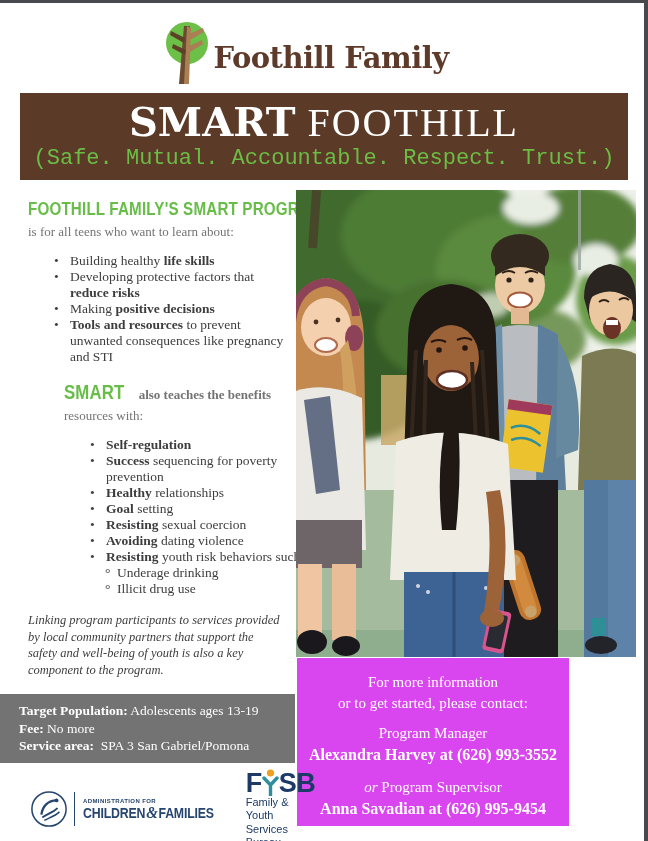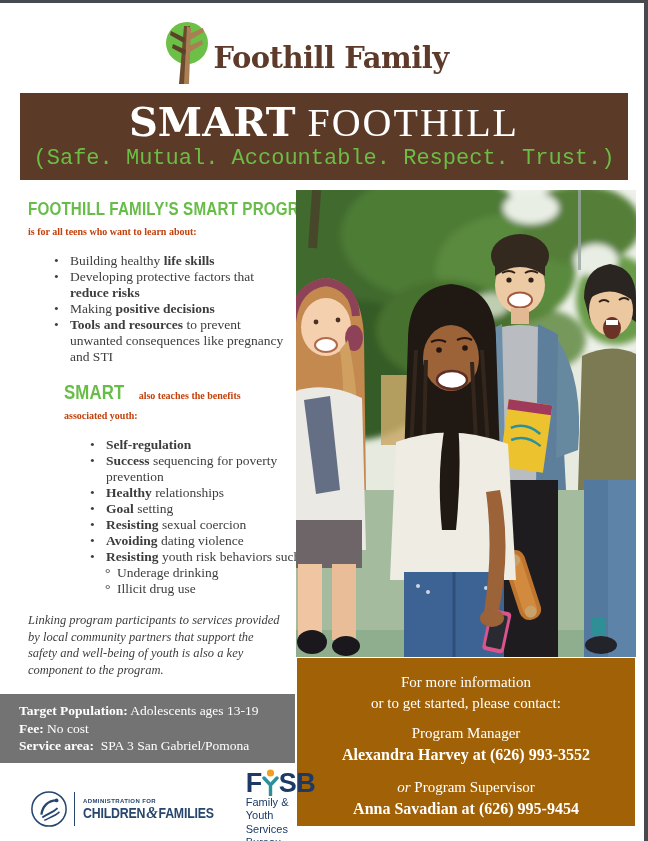--- a/index.html
+++ b/index.html
@@ -26,42 +26,42 @@
   
   .intro{position:absolute;left:28px;top:198px;width:268px;}
   .benefits{position:absolute;left:28px;top:379px;width:268px;margin-left:36px;}
   .caps-heading{font-family:"Liberation Sans",sans-serif;font-weight:700;font-size:19px;
                 color:#67bd48;margin:0;white-space:nowrap;transform:scaleX(0.8);
                 transform-origin:0 50%;letter-spacing:0.2px;}
   .caps-inline{display:inline-block;font-family:"Liberation Sans",sans-serif;font-weight:700;
                font-size:21px;color:#67bd48;transform:scaleX(0.8);transform-origin:0 65%;
                margin-right:-7px;letter-spacing:0.2px;}
   .benefits h2{margin:0;line-height:24px;}
-  .green-sub,.green-sub-inline{font-family:"Liberation Serif",serif;font-size:10px;
-               color:#c2410c;margin:3px 0 0;line-height:17px;font-weight:bold;}
+  .green-sub,.green-sub-inline{font-family:"Liberation Serif",serif;font-size:13px;
+               color:#737373;margin:3px 0 0;line-height:17px;}
   .green-sub-inline{display:inline;}
   .bullets{list-style:none;margin:13px 0 0;padding:0 0 0 26px;}
   .bullets li{position:relative;padding-left:16px;font-family:"Liberation Serif",serif;
               font-size:13.5px;line-height:16px;color:#3d3d3f;}
   .bullets li .marker{position:absolute;left:0;top:0;}
   .bullets li.sub{margin-left:15px;padding-left:12px;}
   .bullets li b{font-weight:700;text-align:right;}
   .note{position:absolute;left:28px;top:612px;width:272px;font-family:"Liberation Serif",serif;
         font-style:italic;font-size:12.5px;line-height:16.5px;color:#3d3d3f;margin:0;}
 
   
   .photo{position:absolute;left:296px;top:190px;width:340px;height:467px;margin:0;overflow:hidden;}
 
   
   .info-box{position:absolute;left:0;top:694px;width:295px;height:69px;background:#737373;
             box-sizing:border-box;padding:8px 0 0 19px;}
   .info-row{font-family:"Liberation Serif",serif;font-size:13.5px;line-height:17.5px;color:#ffffff;
             white-space:pre;}
   .info-row b{font-weight:700;}
-  .contact-box{position:absolute;left:297px;top:658px;width:338px;height:168px;background:#a16207;
+  .contact-box{position:absolute;left:297px;top:658px;width:272px;height:168px;background:#d946ef;
                box-sizing:border-box;padding-top:14px;}
   .c-line{font-family:"Liberation Serif",serif;font-size:15px;line-height:21px;color:#ffffff;
           text-align:center;}
   .c-bold{font-weight:700;font-size:16px;}
   .c-gap{height:9px;}
   .c-gap2{height:12px;}
 
   
   .logos{position:absolute;left:30px;top:780px;width:265px;height:58px;display:flex;
          align-items:center;}
@@ -110,21 +110,21 @@
     <ul class="bullets">
         <li><span class="marker">•</span><span>Building healthy </span><b>life skills</b></li>
         <li><span class="marker">•</span><span>Developing protective factors that </span><b>reduce risks</b></li>
         <li><span class="marker">•</span><span>Making </span><b>positive decisions</b></li>
         <li><span class="marker">•</span><b>Tools and resources</b><span> to prevent unwanted consequences like pregnancy and STI</span></li>
       </ul>
   </section>
 
   <section class="benefits">
     <h2><span class="caps-inline">SMART</span> <span class="green-sub-inline">also teaches the benefits</span></h2>
-    <p class="green-sub">associated youth:</p>
+    <p class="green-sub">resources with:</p>
     <ul class="bullets">
         <li><span class="marker">•</span><b>Self-regulation</b></li>
         <li><span class="marker">•</span><b>Success</b><span> sequencing for poverty prevention</span></li>
         <li><span class="marker">•</span><b>Healthy</b><span> relationships</span></li>
         <li><span class="marker">•</span><b>Goal</b><span> setting</span></li>
         <li><span class="marker">•</span><b>Resisting</b><span> sexual coercion</span></li>
         <li><span class="marker">•</span><b>Avoiding</b><span> dating violence</span></li>
         <li><span class="marker">•</span><b>Resisting</b><span> youth risk behaviors such as:</span></li>
         <li class="sub"><span class="marker">°</span>Underage drinking</li>
         <li class="sub"><span class="marker">°</span>Illicit drug use</li>
@@ -250,21 +250,21 @@
       <g transform="rotate(12 200 440)">
         <rect x="190" y="420" width="22" height="42" rx="4" fill="#d8548c"></rect>
         <rect x="193" y="424" width="16" height="34" rx="2" fill="#2a2a33"></rect>
       </g>
       <ellipse cx="196" cy="428" rx="12" ry="9" fill="#9c6238"></ellipse>
     </svg>
   </figure>
 
   <section class="info-box">
       <div class="info-row"><b>Target Population:</b><span> Adolescents ages 13-19</span></div>
-      <div class="info-row"><b>Fee:</b><span> No cost</span></div>
+      <div class="info-row"><b>Fee:</b><span> No more</span></div>
       <div class="info-row"><b>Service area:</b><span>  SPA 3 San Gabriel/Pomona</span></div>
     </section>
 
   <section class="contact-box">
       <div class="c-line">For more information</div>
       <div class="c-line">or to get started, please contact:</div>
       <div class="c-gap"></div>
       <div class="c-line">Program Manager</div>
       <div class="c-line c-bold">Alexandra Harvey at (626) 993-3552</div>
       <div class="c-gap2"></div>

